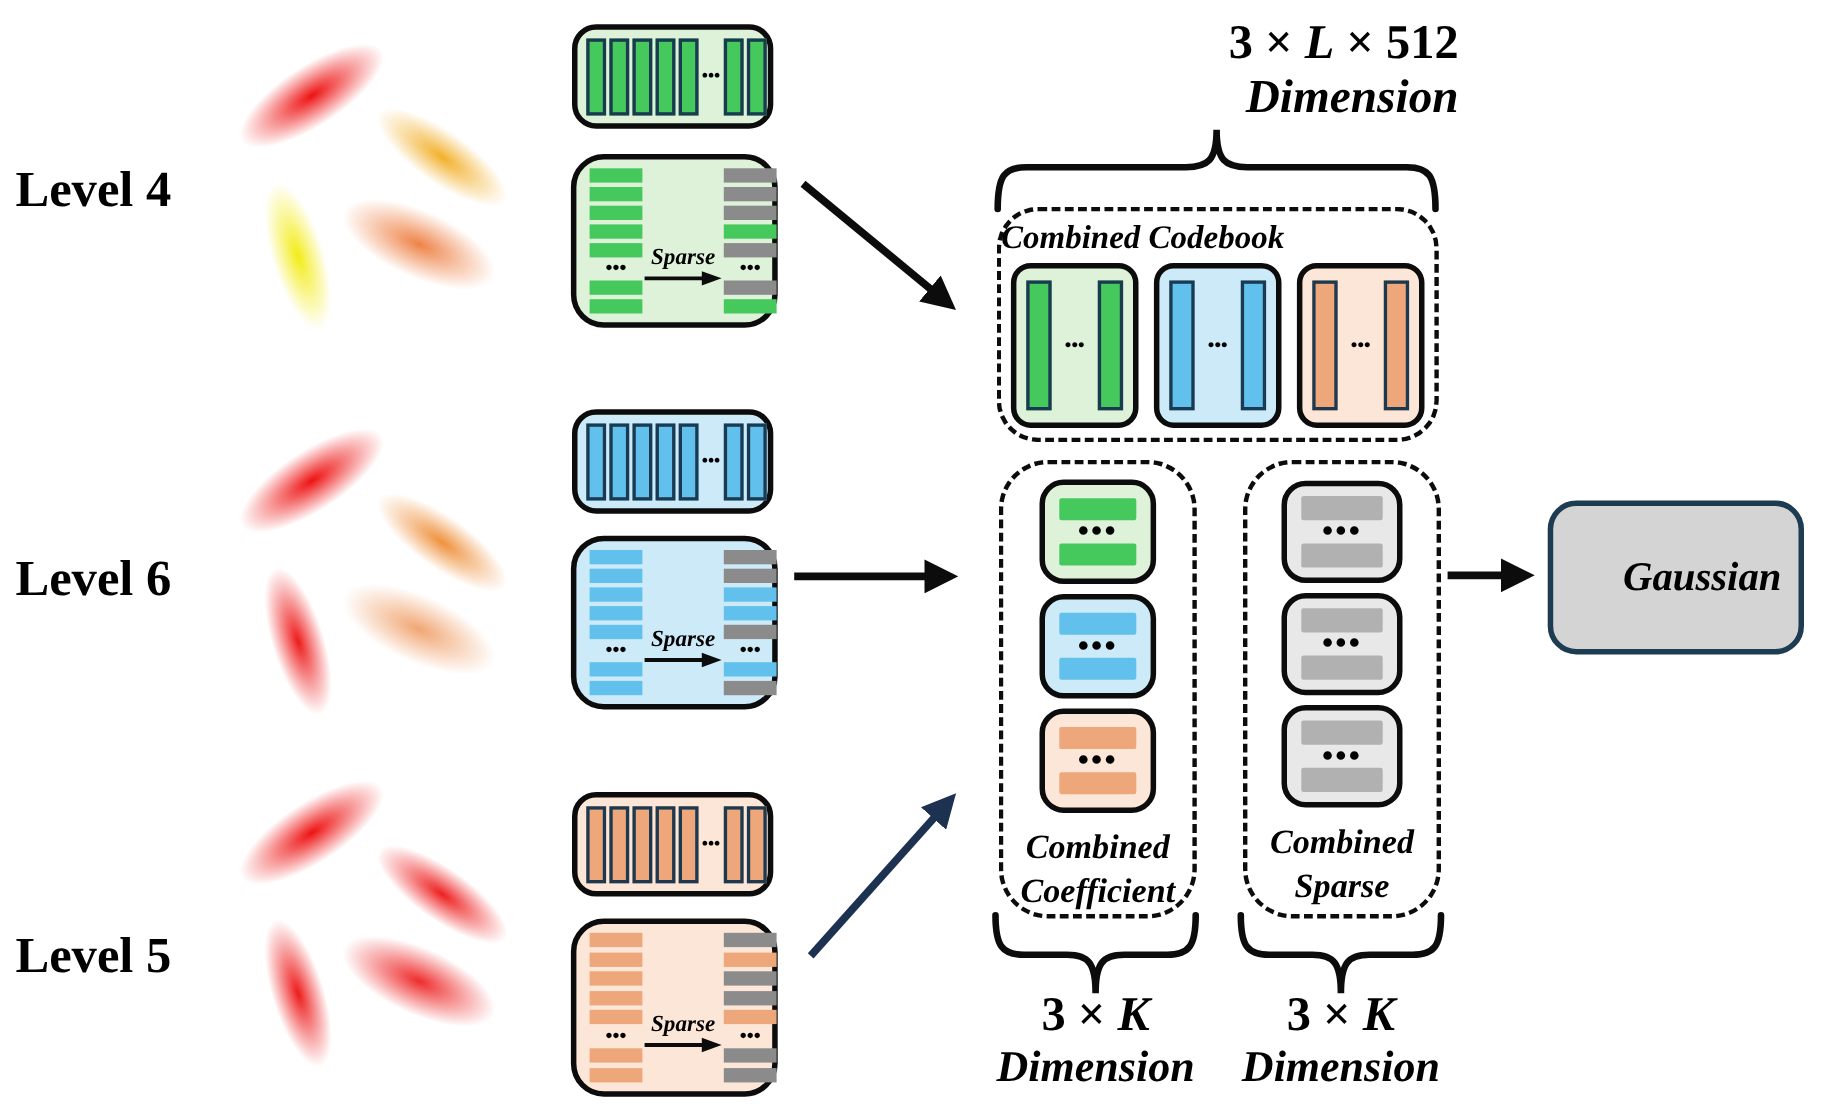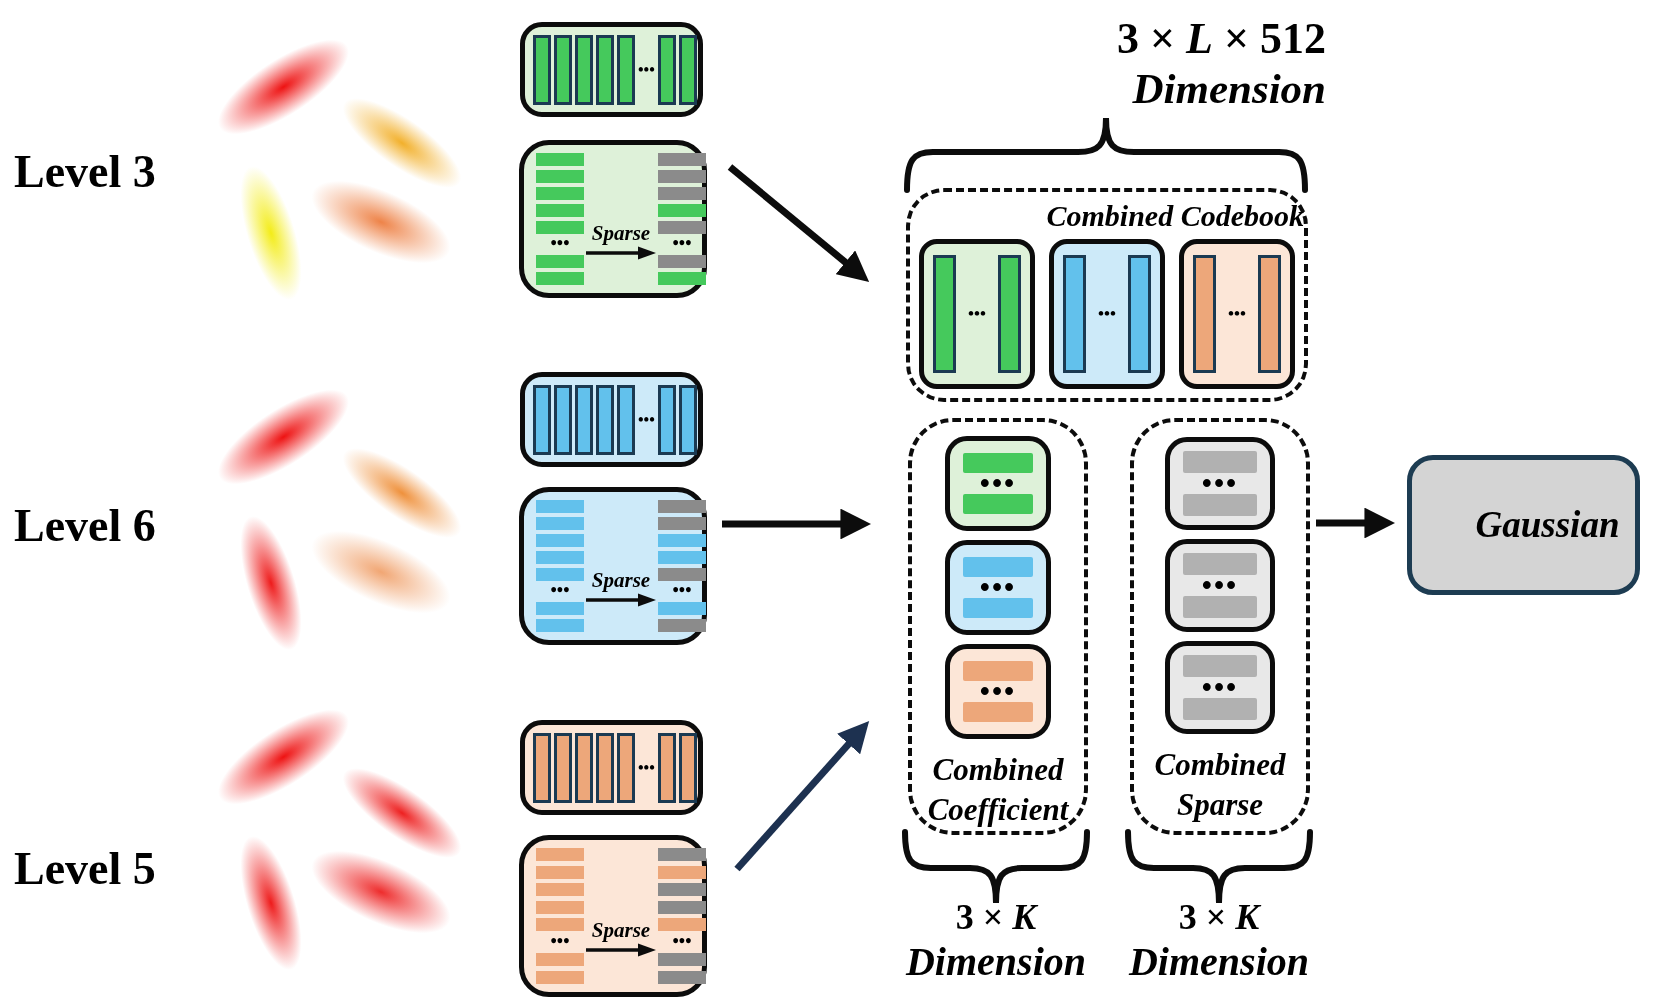--- a/index.html
+++ b/index.html
@@ -27,21 +27,21 @@
   .sparse .col{display:flex;flex-direction:column;justify-content:space-between;width:48px;}
   .sparse .col .bar{width:48px;height:13px;flex:none;}
   .sparse .col .dots{height:13px;line-height:10px;text-align:center;font-size:18px;font-weight:700;}
   .sparse .mid{flex:1;display:flex;flex-direction:column;align-items:center;justify-content:center;
                padding-top:16px;gap:1px;}
   .sparse-label{font-weight:700;font-style:italic;font-size:21px;line-height:1;margin-top:30px;}
 
   
   .dash-box{position:absolute;border:4px dashed #0c0c0c;box-sizing:border-box;}
   .codebook-dash{left:906px;top:188px;width:402px;height:214px;border-radius:38px;}
-  .dash-title{text-align:right;font-weight:700;font-style:italic;font-size:30px;margin-top:7px;}
+  .dash-title{text-align:left;font-weight:700;font-style:italic;font-size:30px;margin-top:7px;}
   .mini-row{display:flex;justify-content:center;gap:14px;margin-top:6px;}
   .mini{width:116px;height:150px;border:5px solid #0c0c0c;border-radius:18px;box-sizing:border-box;
         display:flex;align-items:center;}
   .mini-inner{display:flex;align-items:center;justify-content:space-between;width:100%;
               padding:0 9px;box-sizing:border-box;}
   .mini .bar{width:23px;height:118px;box-sizing:border-box;flex:none;}
   .mini .dots{font-weight:700;font-size:17px;line-height:8px;}
 
   .coeff-dash{left:908px;top:418px;width:180px;height:417px;border-radius:45px;
               display:flex;flex-direction:column;align-items:center;padding-top:14px;}
@@ -55,21 +55,21 @@
   .idx-dash .cbox .bar{width:74px;height:22px;}
   .cbox .dots{font-size:29px;font-weight:700;letter-spacing:2px;line-height:17px;}
   .dash-label{text-align:center;font-weight:700;font-style:italic;font-size:31px;line-height:1.3;margin-top:2px;}
 
   
   .top-heading{position:absolute;left:896px;top:14px;width:430px;text-align:right;}
   .h-line1{font-weight:700;font-size:44px;line-height:1.15;}
   .h-line2{font-weight:700;font-style:italic;font-size:43px;line-height:1.1;}
   .dim-label{position:absolute;top:898px;width:240px;text-align:center;}
   .dim-l{left:876px;} .dim-r{left:1099px;}
-  .dim-line1{font-weight:700;font-size:36px;line-height:1.1;}
+  .dim-line1{font-weight:700;font-size:44px;line-height:1.1;}
   .dim-line2{font-weight:700;font-style:italic;font-size:40px;line-height:1.2;}
   .it{font-style:italic;}
 
   
   .raster{position:absolute;left:1407px;top:455px;width:233px;height:140px;border-radius:26px;
           box-sizing:border-box;display:flex;flex-direction:column;align-items:center;justify-content:center;
           font-weight:700;font-style:italic;font-size:37px;line-height:1.3;
           background:var(--raster-bg);border:5px solid var(--raster-border);padding-left:48px;}
 
   
@@ -101,21 +101,21 @@
         <div class="gauss" style="width: 202px; height: 82px; left: 95px; top: 176px; transform: rotate(24deg); background: radial-gradient(closest-side, rgb(241, 166, 115), rgba(241, 166, 115, 0) 74%);"></div>
       </div>
       <div class="cluster" style="top: 675px;">
         <div class="gauss" style="width: 205px; height: 74px; left: -4.5px; top: 45px; transform: rotate(-33deg); background: radial-gradient(closest-side, rgb(238, 18, 18), rgba(238, 18, 18, 0) 74%);"></div>
         <div class="gauss" style="width: 190px; height: 64px; left: 122px; top: 106px; transform: rotate(35deg); background: radial-gradient(closest-side, rgb(238, 32, 32), rgba(238, 32, 32, 0) 74%);"></div>
         <div class="gauss" style="width: 188px; height: 64px; left: -8px; top: 196px; transform: rotate(73deg); background: radial-gradient(closest-side, rgb(238, 27, 27), rgba(238, 27, 27, 0) 74%);"></div>
         <div class="gauss" style="width: 202px; height: 82px; left: 95px; top: 176px; transform: rotate(24deg); background: radial-gradient(closest-side, rgb(238, 44, 44), rgba(238, 44, 44, 0) 74%);"></div>
       </div>
     </div>
 
-  <div class="lvl-label" style="top:149px">Level 3</div>
+  <div class="lvl-label" style="top:149px">Level 4</div>
   <div class="lvl-label" style="top:503px">Level 6</div>
   <div class="lvl-label" style="top:846px">Level 5</div>
 
   <div class="codebook bg-green" style="top:22px">
     <div class="cb-row">
         <div class="bar c-green bordered"></div>
         <div class="bar c-green bordered"></div>
         <div class="bar c-green bordered"></div>
         <div class="bar c-green bordered"></div>
         <div class="bar c-green bordered"></div>

